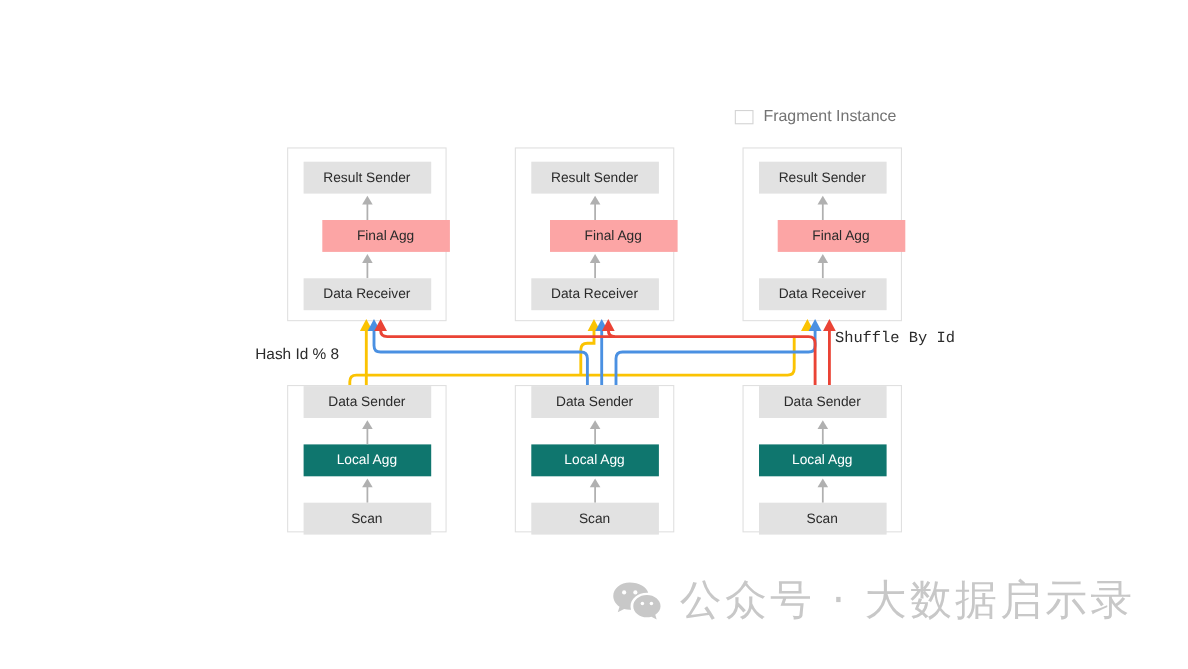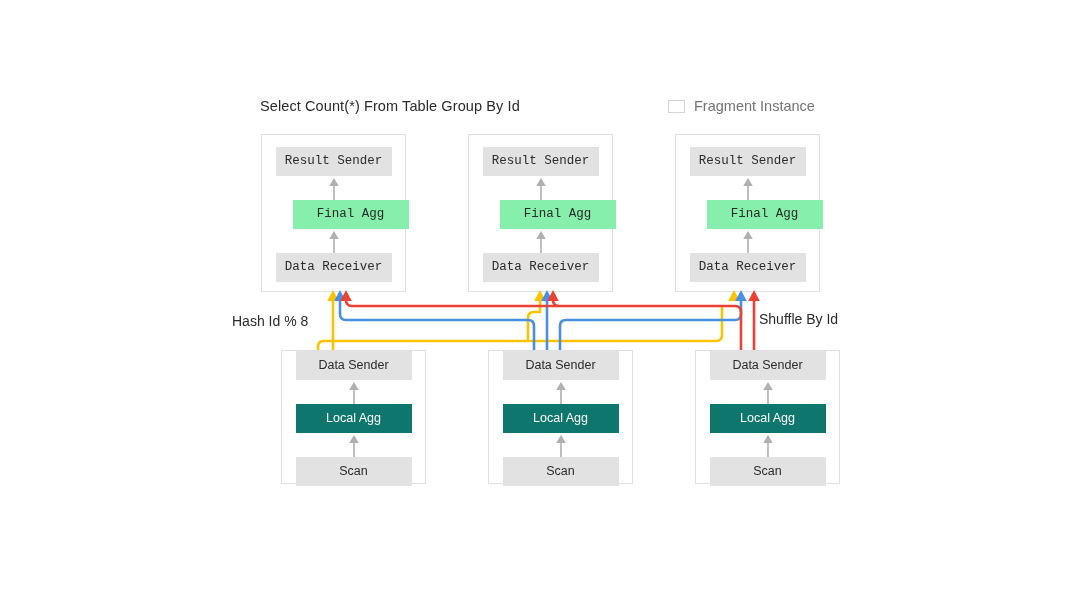--- a/index.html
+++ b/index.html
@@ -56,41 +56,41 @@
   .fragment {
     position: absolute;
     width: 145px;
     border: 1px solid #e0e0e0;
     background: #ffffff;
     box-sizing: border-box;
     display: flex;
     flex-direction: column;
     align-items: center;
   }
-  .frag-top { height: 158px; top: 134px; font-family: Liberation Mono, monospace; }
-  .frag-bottom { height: 134px; top: 350px; margin-left: 20px; }
+  .frag-top { height: 158px; top: 134px; }
+  .frag-bottom { height: 134px; top: 350px; }
 
   .frag-c0 { left: 261px; }
   .frag-c1 { left: 468px; }
   .frag-c2 { left: 675px; }
 
   .node {
     width: 116px;
     height: 29px;
     line-height: 29px;
     text-align: center;
     font-size: 12.5px;
     box-sizing: border-box;
   }
   .node-plain {
     background: #e2e2e2;
     color: #2b2b2b;
   }
   .node-final {
-    background: #86efac;
+    background: #fca5a5;
     color: #2b2b2b;
     margin-left: 34px;
   }
   .node-local {
     background: #0f766e;
     color: #ffffff;
   }
 
   
   .vconn {
@@ -101,21 +101,21 @@
   .vconn svg { display: block; }
 
   
   .side-label {
     position: absolute;
     font-size: 14px;
     color: #2b2b2b;
     white-space: nowrap;
   }
   .label-hash { left: 232px; top: 313px; }
-  .label-shuffle { left: 759px; top: 311px; }
+  .label-shuffle { left: 759px; top: 300px; font-family: Liberation Mono, monospace; }
 
   
   #wires {
     position: absolute;
     left: 0;
     top: 0;
     width: 1080px;
     height: 608px;
     pointer-events: none;
   }
@@ -136,21 +136,20 @@
     letter-spacing: 3px;
     font-family: "DejaVu Sans", sans-serif;
     white-space: nowrap;
   }
 </style>
 </head>
 <body>
 
 <div id="stage">
 
-  <div class="query-title">Select Count(*) From Table Group By Id</div>
 
   <div class="legend">
     <span class="legend-swatch"></span>
     <span class="legend-label">Fragment Instance</span>
   </div>
 
   <div class="side-label label-hash">Hash Id % 8</div>
   <div class="side-label label-shuffle">Shuffle By Id</div>
 
   <div class="fragment frag-top frag-c0">
@@ -302,14 +301,25 @@
       <path d="M540 290 L534.2 301 L545.8 301 Z" fill="#fbc302"></path>
       <path d="M547 290 L541.2 301 L552.8 301 Z" fill="#4a90e2"></path>
       <path d="M553 290 L547.2 301 L558.8 301 Z" fill="#ea4335"></path>
 
       <path d="M734 290 L728.2 301 L739.8 301 Z" fill="#fbc302"></path>
       <path d="M741 290 L735.2 301 L746.8 301 Z" fill="#4a90e2"></path>
       <path d="M754 290 L748.2 301 L759.8 301 Z" fill="#ea4335"></path>
     </g>
   </svg>
 
+  <div class="watermark">
+    <svg width="46" height="40" viewBox="0 0 46 40">
+      <path d="M16.5 3.5 C8.2 3.5 1.5 9.0 1.5 15.8 C1.5 19.7 3.7 23.2 7.2 25.5 L5.6 30.6 L11.4 27.7 C13.0 28.1 14.7 28.3 16.5 28.3 C16.9 28.3 17.3 28.3 17.7 28.3 C17.4 27.3 17.2 26.2 17.2 25.1 C17.2 18.3 23.9 12.9 32.1 12.9 C32.5 12.9 32.9 12.9 33.3 12.9 C32.0 7.5 24.9 3.5 16.5 3.5 Z" fill="#c8c8c8"></path>
+      <circle cx="11.4" cy="12.6" r="1.9" fill="#ffffff"></circle>
+      <circle cx="21.6" cy="12.6" r="1.9" fill="#ffffff"></circle>
+      <path d="M44.5 25.1 C44.5 19.5 38.9 15.0 32.1 15.0 C25.2 15.0 19.7 19.5 19.7 25.1 C19.7 30.7 25.2 35.2 32.1 35.2 C33.5 35.2 34.9 35.0 36.2 34.7 L41.0 37.1 L39.7 32.9 C42.6 31.0 44.5 28.2 44.5 25.1 Z" fill="#c8c8c8"></path>
+      <circle cx="28.0" cy="22.6" r="1.6" fill="#ffffff"></circle>
+      <circle cx="36.2" cy="22.6" r="1.6" fill="#ffffff"></circle>
+    </svg>
+    <span class="wm-text">公众号 · 大数据启示录</span>
+  </div>
 
 </div>
 
 </body></html>

